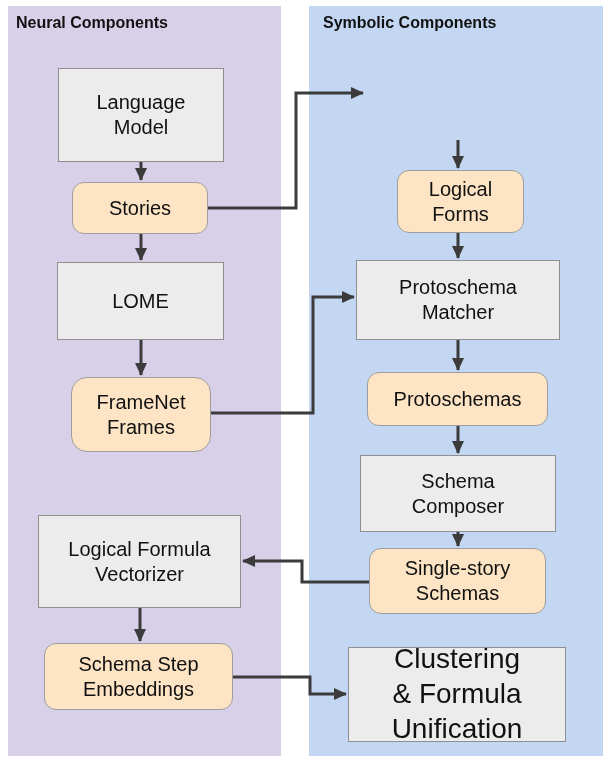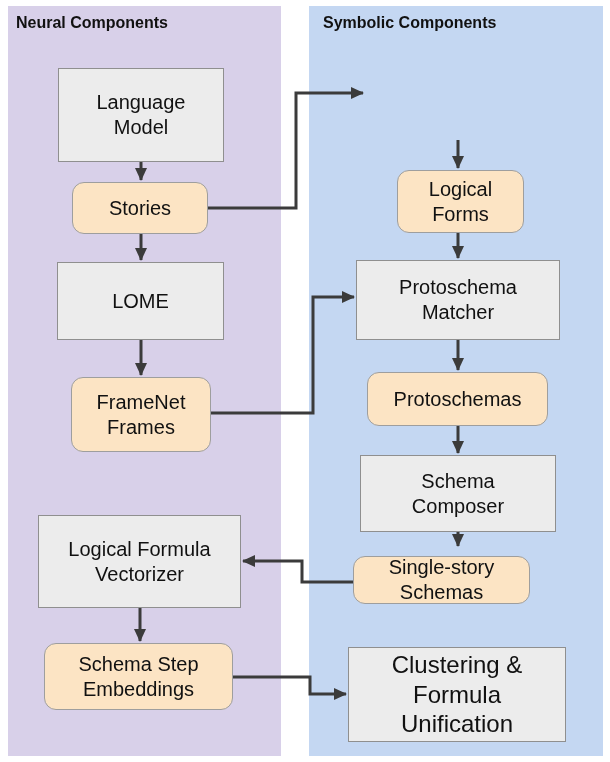--- a/index.html
+++ b/index.html
@@ -42,39 +42,39 @@
   .data{
     background:var(--data-fill,#fce4c4);
     border:1.5px solid var(--data-border,#9e9e9e);
     border-radius:12px;
   }
 
   .n-language-model{left:58px;top:68px;width:166px;height:94px;}
   .n-language-model span{max-width:110px;}
   .n-stories{left:72px;top:182px;width:136px;height:52px;}
   .n-lome{left:57px;top:262px;width:167px;height:78px;}
-  .n-framenet-frames{left:71px;top:377px;width:140px;height:75px;}
+  .n-framenet-frames{left:71px;top:377px;width:140px;height:75px;border-radius:16px;}
   .n-framenet-frames span{max-width:110px;}
   .n-logical-formula-vectorizer{left:38px;top:515px;width:203px;height:93px;}
   .n-logical-formula-vectorizer span{max-width:160px;}
   .n-schema-step-embeddings{left:44px;top:643px;width:189px;height:67px;}
   .n-schema-step-embeddings span{max-width:132px;}
 
   .n-episodic-logic-parser{left:365px;top:60px;width:184px;height:80px;}
   .n-episodic-logic-parser span{max-width:150px;}
   .n-logical-forms{left:397px;top:170px;width:127px;height:63px;}
   .n-logical-forms span{max-width:80px;}
   .n-protoschema-matcher{left:356px;top:260px;width:204px;height:80px;}
   .n-protoschema-matcher span{max-width:140px;}
   .n-protoschemas{left:367px;top:372px;width:181px;height:54px;}
   .n-schema-composer{left:360px;top:455px;width:196px;height:77px;}
   .n-schema-composer span{max-width:110px;}
-  .n-single-story-schemas{left:353px;top:548px;width:177px;height:48px;margin-top:8px;}
+  .n-single-story-schemas{left:369px;top:548px;width:177px;height:66px;}
   .n-single-story-schemas span{max-width:130px;}
-  .n-clustering{left:348px;top:647px;width:218px;height:95px;font-size:24px;}
+  .n-clustering{left:348px;top:647px;width:218px;height:95px;font-size:28px;}
   .n-clustering span{max-width:150px;}
 </style>
 </head>
 <body>
 
 <div class="canvas">
 
   <div class="panel panel-neural"></div>
   <div class="panel panel-symbolic"></div>
 

